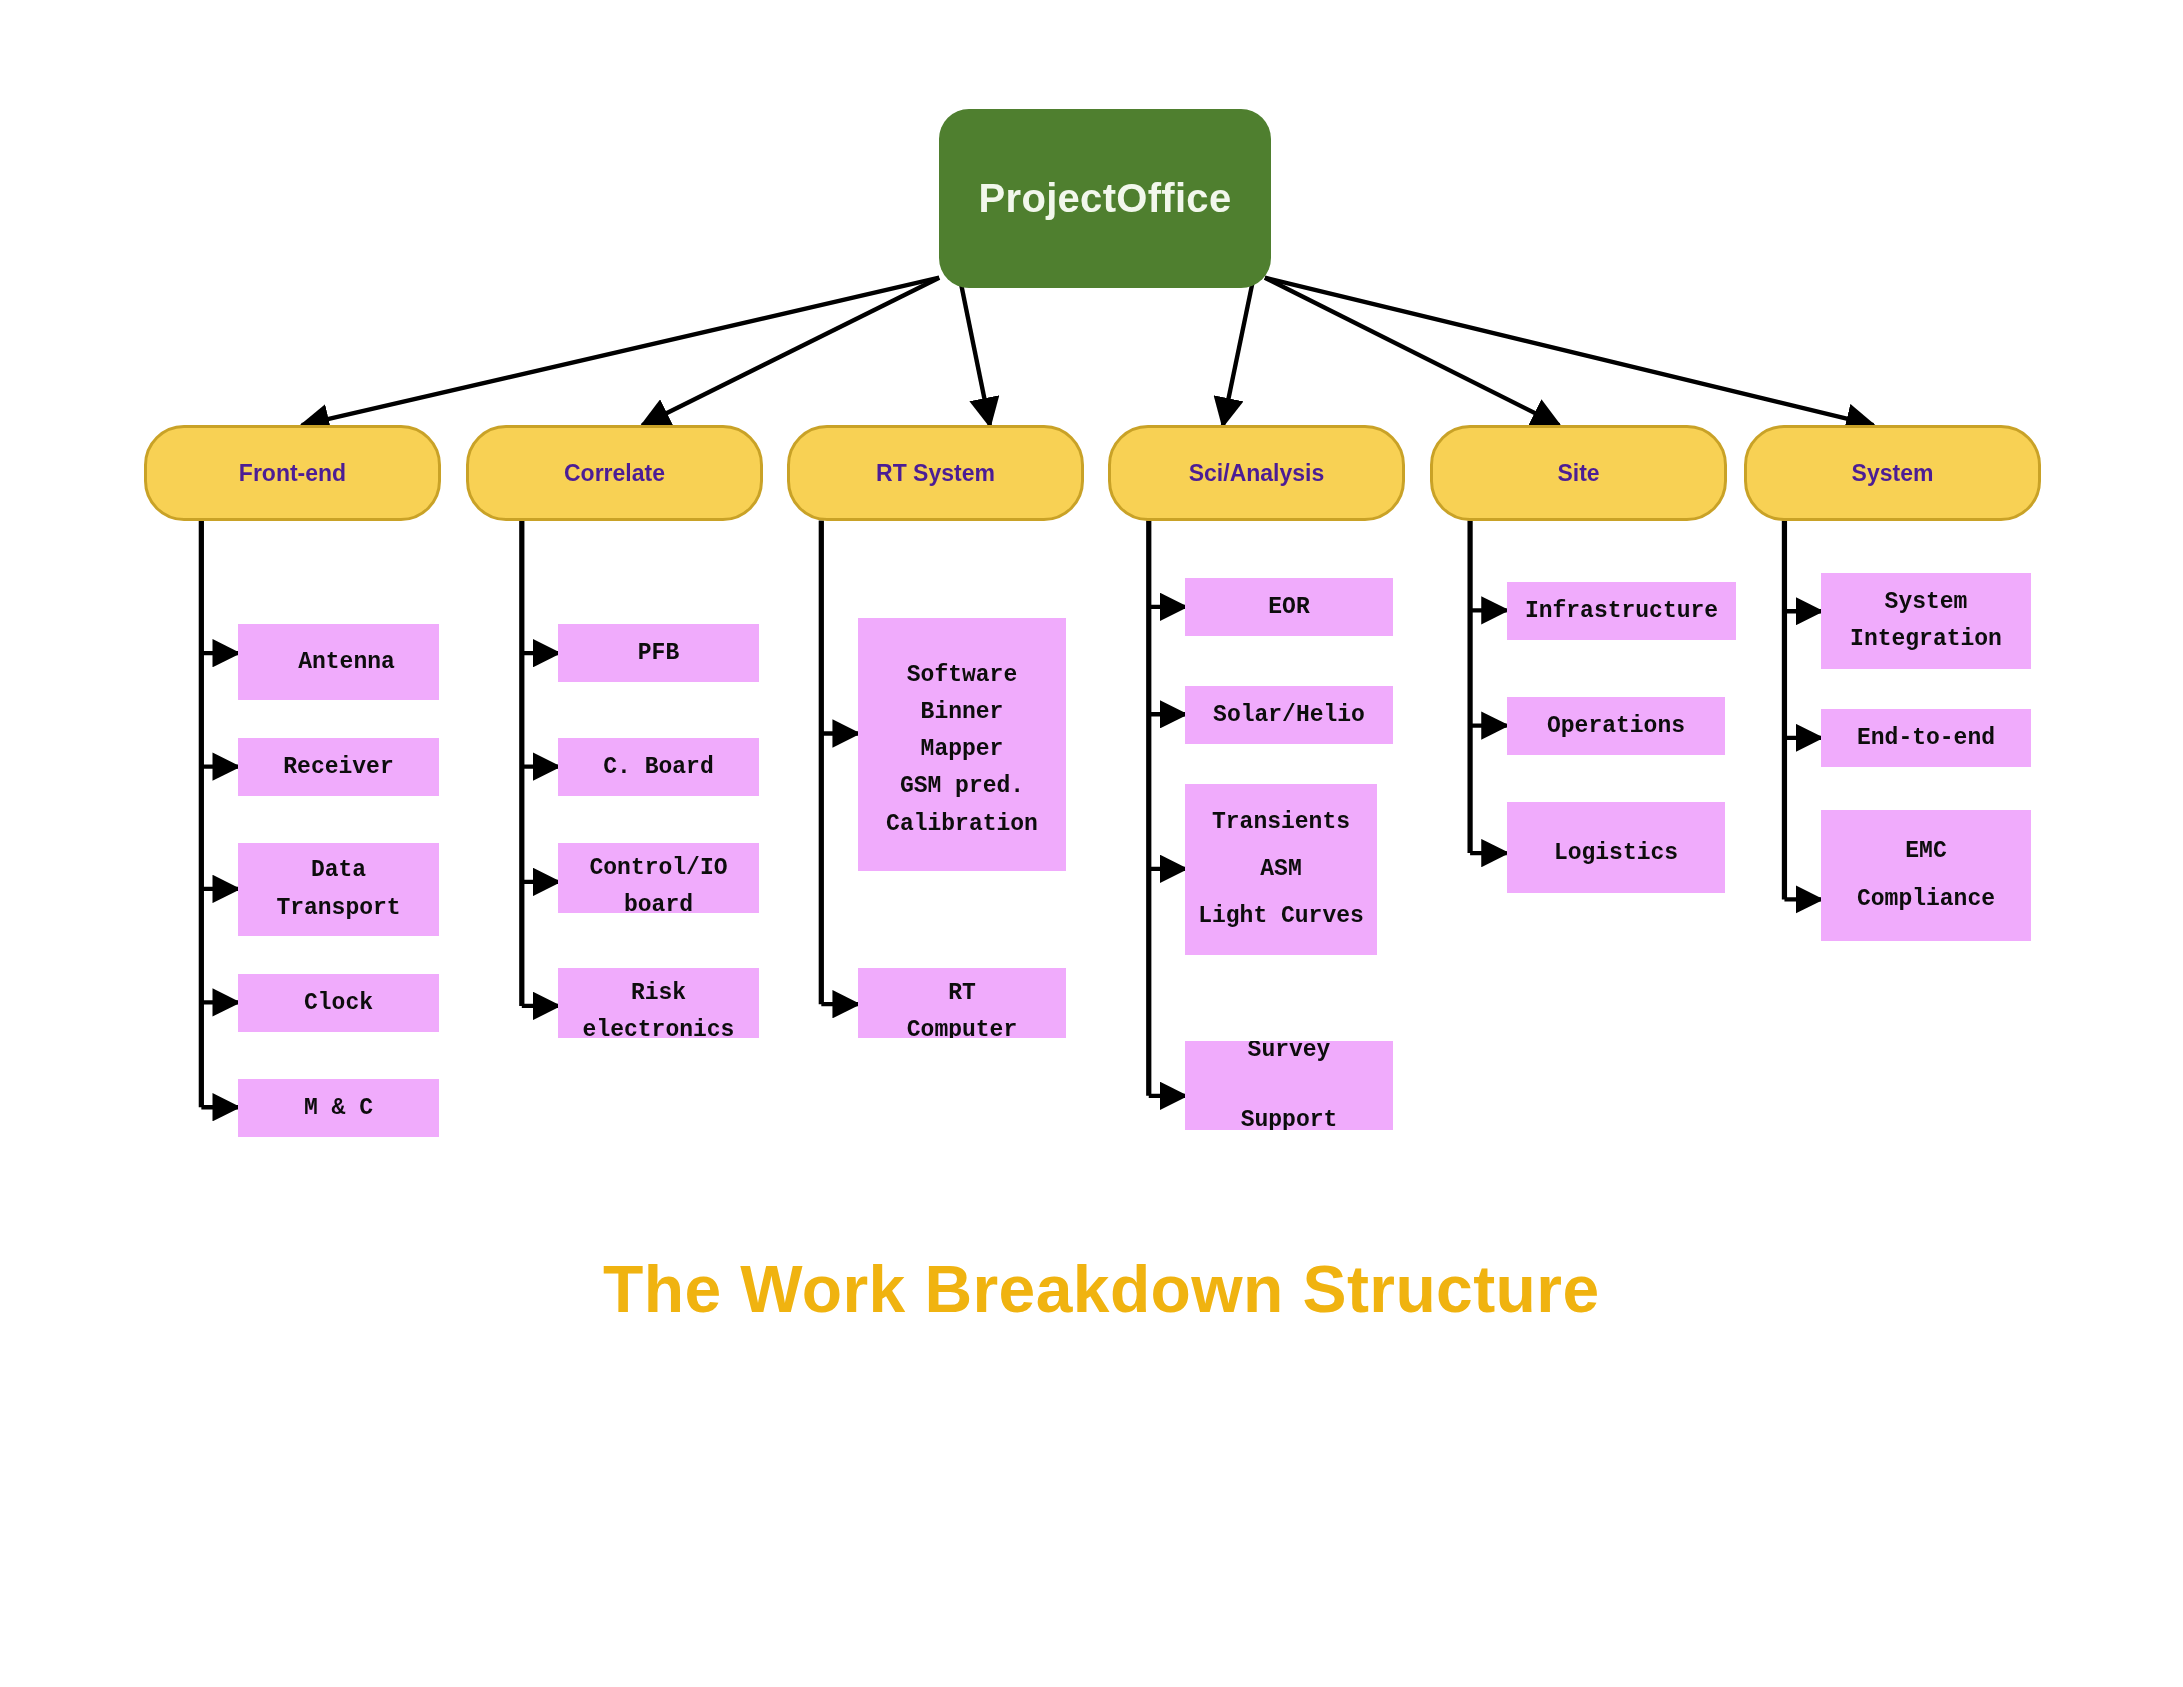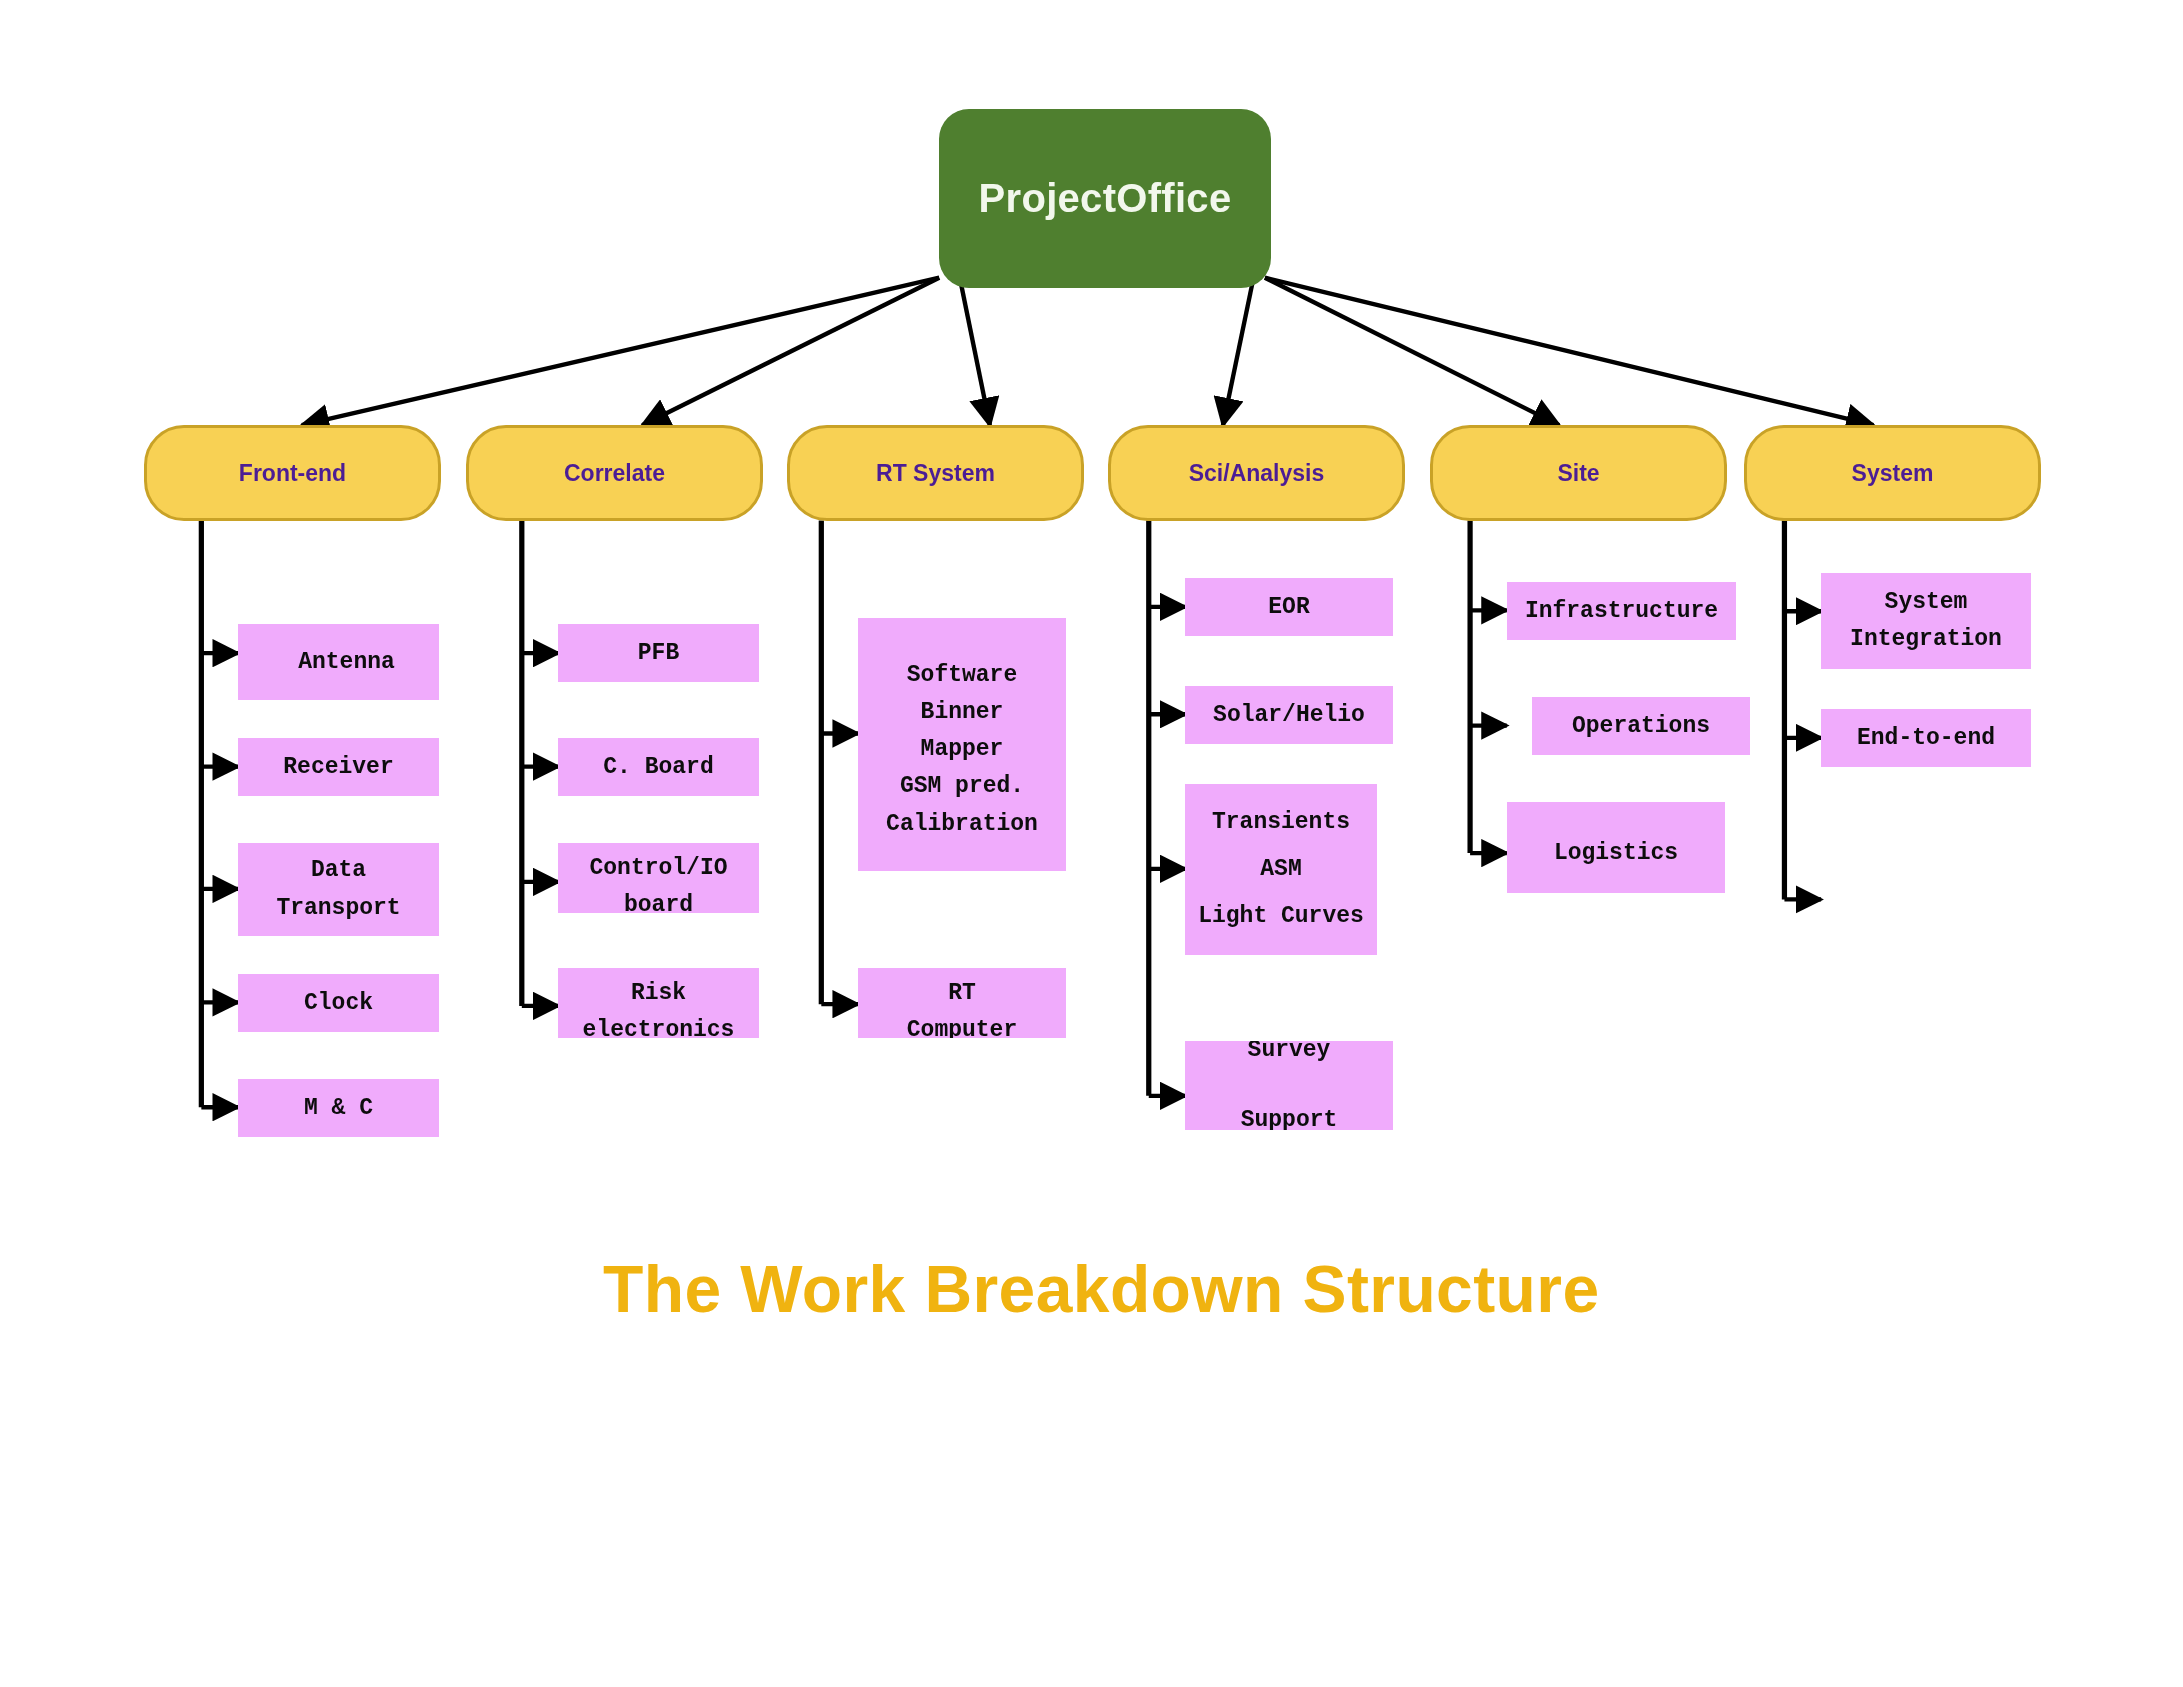--- a/index.html
+++ b/index.html
@@ -264,31 +264,35 @@
     <span class="ln">Light Curves</span>
   </div>
   <div class="leaf-box medium" style="left:1185px; top:1041px; width:208px; height:89px;gap:32px;">
     <span class="ln">Survey</span>
     <span class="ln">Support</span>
   </div>
 
   <div class="leaf-box" style="left:1507px; top:582px; width:229px; height:58px;">
     <span class="ln">Infrastructure</span>
   </div>
-  <div class="leaf-box" style="left:1507px; top:697px; width:218px; height:58px;margin-left:25px;">
+  <div class="leaf-box" style="left:1507px; top:697px; width:218px; height:58px;">
     <span class="ln">Operations</span>
   </div>
   <div class="leaf-box cliptop" style="left:1507px; top:802px; width:218px; height:91px;">
     <span class="ln">Logistics</span>
   </div>
 
   <div class="leaf-box medium" style="left:1821px; top:573px; width:210px; height:96px;">
     <span class="ln">System</span>
     <span class="ln">Integration</span>
   </div>
   <div class="leaf-box" style="left:1821px; top:709px; width:210px; height:58px;">
     <span class="ln">End-to-end</span>
   </div>
+  <div class="leaf-box roomy" style="left:1821px; top:810px; width:210px; height:131px;">
+    <span class="ln">EMC</span>
+    <span class="ln">Compliance</span>
+  </div>
 
   <div class="caption" style="left:603px; top:1251px;">The Work Breakdown Structure</div>
 
 </div>
 
 
 </body></html>

